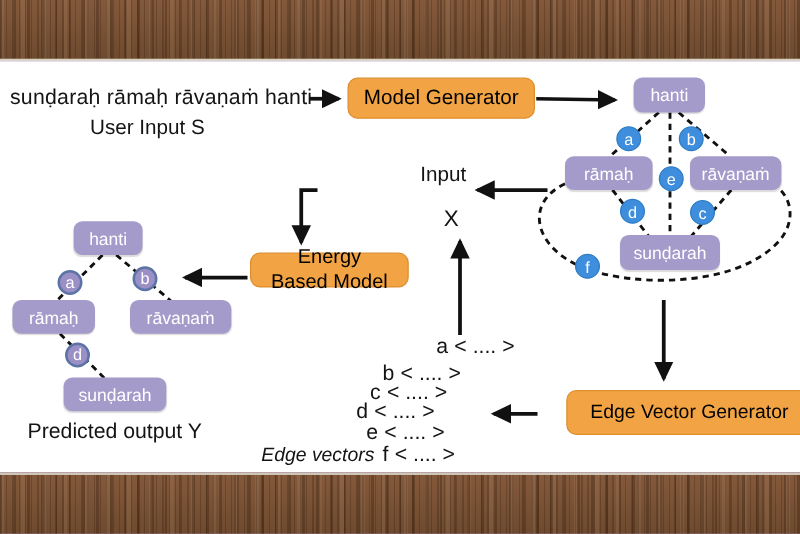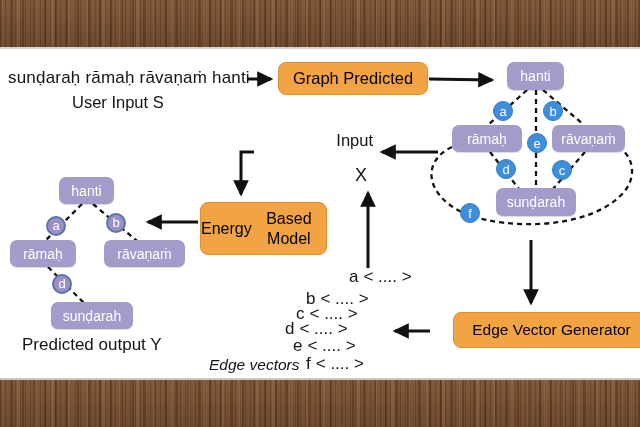--- a/index.html
+++ b/index.html
@@ -86,22 +86,22 @@
     <path d="M452,147 C418,163 428,200 469,215 C506,229 590,231 624,192 C637,176 633,158 621,149" fill="none" stroke="#111" stroke-width="2.3" stroke-dasharray="5 4"></path>
 
     <line x1="82" y1="204" x2="45" y2="241" stroke="#111" stroke-width="2.3" stroke-dasharray="5 4"></line>
     <line x1="93" y1="204" x2="137" y2="241" stroke="#111" stroke-width="2.3" stroke-dasharray="5 4"></line>
     <line x1="48" y1="267" x2="84" y2="303" stroke="#111" stroke-width="2.3" stroke-dasharray="5 4"></line>
   </svg>
 
   <div class="txt sentence" style="left:8px;top:68px;">sunḍaraḥ rāmaḥ rāvaṇaṁ hanti</div>
   <div class="txt caption" style="left:72px;top:93px;">User Input S</div>
 
-  <div class="pbox" style="left:278px;top:62px;width:150px;height:33px;font-size:16.5px;">Graph Predicted</div>
-  <div class="pbox" style="left:200px;top:202px;width:127px;height:53px;flex-direction:row;line-height:20px;">
+  <div class="pbox" style="left:278px;top:62px;width:150px;height:33px;font-size:16.5px;">Model Generator</div>
+  <div class="pbox" style="left:200px;top:202px;width:127px;height:28px;flex-direction:column;line-height:20px;">
     <span>Energy</span>
     <span>Based Model</span>
   </div>
   <div class="pbox" style="left:433px;top:312px;width:197px;height:36px;font-size:15.5px;margin-left:20px;">Edge Vector Generator</div>
 
   <div class="nbox" style="left:507px;top:62px;width:57px;height:28px;">hanti</div>
   <div class="nbox" style="left:452px;top:125px;width:70px;height:27px;">rāmaḥ</div>
   <div class="nbox" style="left:552px;top:125px;width:73px;height:27px;">rāvaṇaṁ</div>
   <div class="nbox" style="left:496px;top:188px;width:80px;height:28px;">sunḍarah</div>
 

